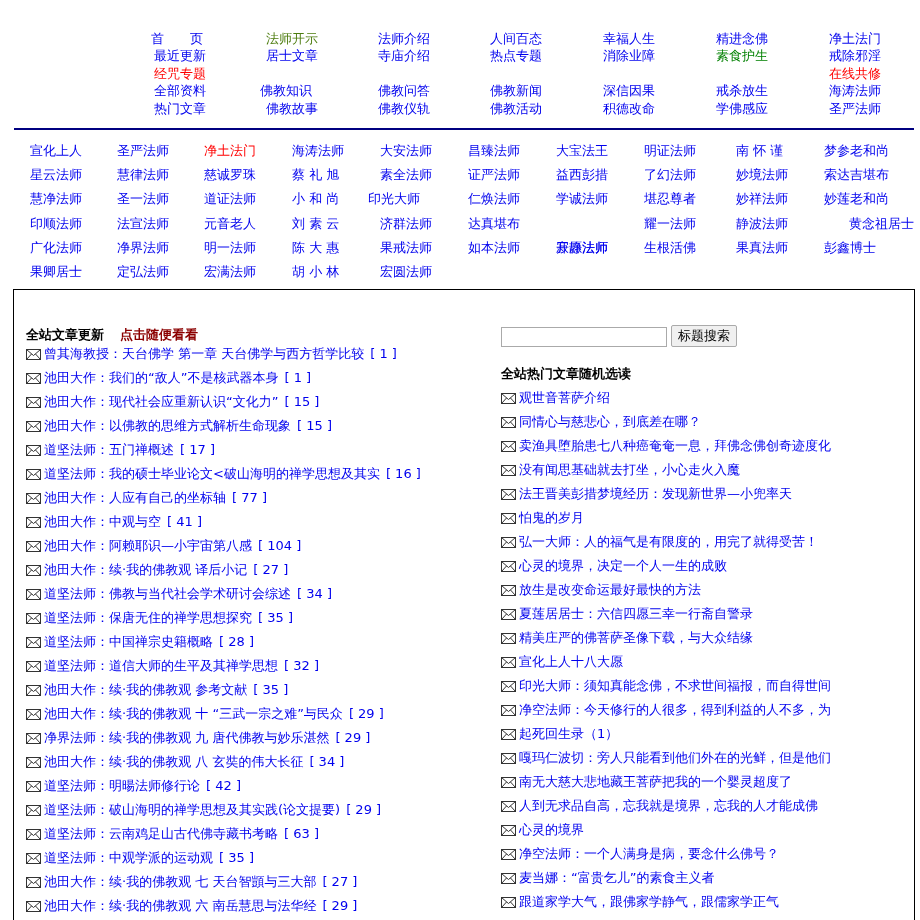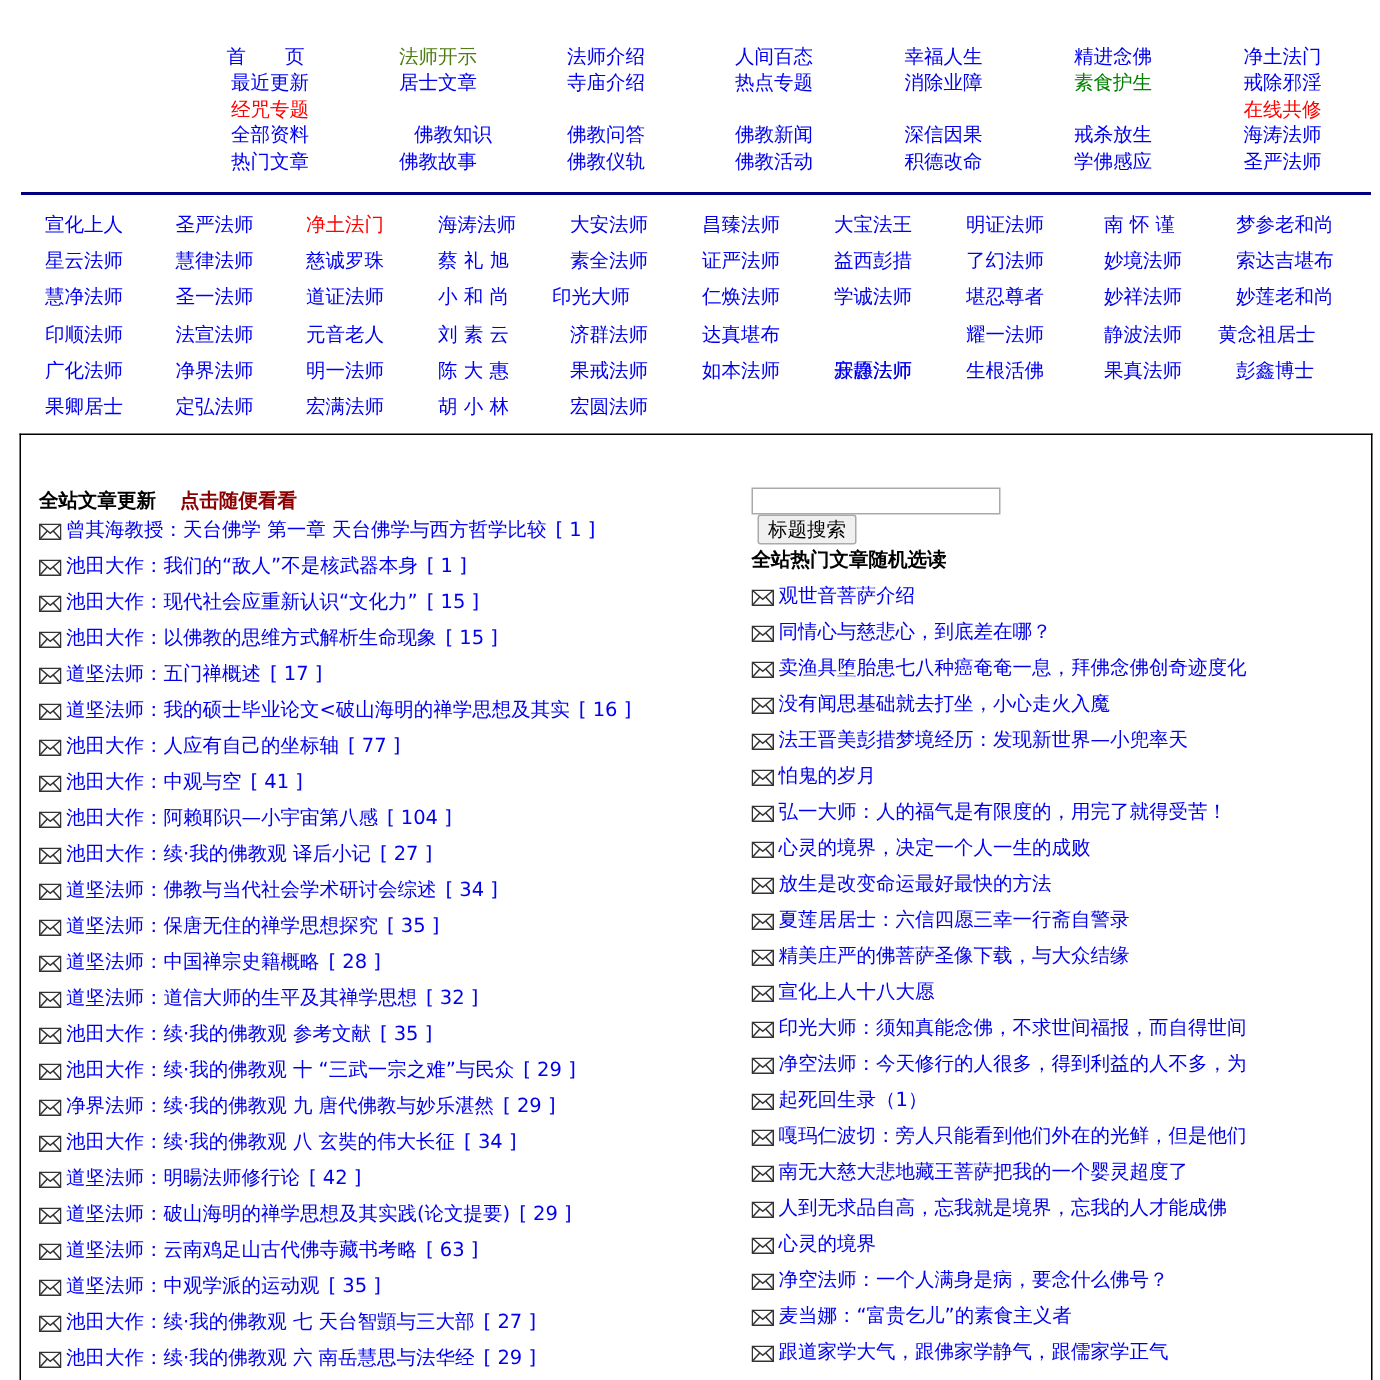--- a/index.html
+++ b/index.html
@@ -16,21 +16,21 @@
   .box { position:absolute; left:13px; top:289px; width:900px; height:640px;
          border:1px solid #000; border-bottom:none; }
   .left-col { position:absolute; left:26px; top:326px; width:450px; }
   .sec-head { font-weight:bold; font-size:13px; height:20px; line-height:18px; }
   .sec-head .red { color:#8b0000; margin-left:16px; }
   .item { height:24px; line-height:16px; white-space:nowrap; font-size:13px; display:flex; align-items:flex-start; }
   .env { display:inline-block; width:15px; height:11px; margin-top:3px; margin-right:3px; flex:0 0 auto; }
   .item a { color:#0000ee; }
   .item .cnt { color:#0000ee; }
   .right-col { position:absolute; left:501px; top:325px; width:410px; }
-  .search { display:flex; align-items:flex-start; height:22px;flex-direction:column; }
+  .search { display:flex; align-items:flex-end; height:22px; }
   .search input { width:160px; height:16px; border:1px solid #aaa; padding:1px 2px; font-size:12px; }
   .search button { margin-left:4px; height:22px; font-size:13px; padding:0 6px;
                    background:#f0f0f0; border:1px solid #aaa; border-radius:2px;
                    font-family:"DejaVu Sans","Liberation Sans",sans-serif; }
   .right-head { margin-top:19px; font-weight:bold; font-size:13px; height:24px; line-height:16px; }
 </style>
 </head>
 <body>
 
 <div class="nav" id="nav">
@@ -51,21 +51,21 @@
       <a href="#" class="nav-cell" style="left: 603px; color: rgb(0, 0, 238);">消除业障</a>
       <a href="#" class="nav-cell" style="left: 716px; color: rgb(0, 128, 0);">素食护生</a>
       <a href="#" class="nav-cell" style="left: 829px; color: rgb(0, 0, 238);">戒除邪淫</a>
     </div>
     <div class="nav-row" style="position: absolute; top: 35px; width: 920px;">
       <a href="#" class="nav-cell" style="left: 154px; color: rgb(255, 0, 0);">经咒专题</a>
       <a href="#" class="nav-cell" style="left: 829px; color: rgb(255, 0, 0);">在线共修</a>
     </div>
     <div class="nav-row" style="position: absolute; top: 52px; width: 920px;">
       <a href="#" class="nav-cell" style="left: 154px; color: rgb(0, 0, 238);">全部资料</a>
-      <a href="#" class="nav-cell" style="left: 276px; color: rgb(0, 0, 238);">佛教知识</a>
+      <a href="#" class="nav-cell" style="left: 260px; color: rgb(0, 0, 238);">佛教知识</a>
       <a href="#" class="nav-cell" style="left: 378px; color: rgb(0, 0, 238);">佛教问答</a>
       <a href="#" class="nav-cell" style="left: 490px; color: rgb(0, 0, 238);">佛教新闻</a>
       <a href="#" class="nav-cell" style="left: 603px; color: rgb(0, 0, 238);">深信因果</a>
       <a href="#" class="nav-cell" style="left: 716px; color: rgb(0, 0, 238);">戒杀放生</a>
       <a href="#" class="nav-cell" style="left: 829px; color: rgb(0, 0, 238);">海涛法师</a>
     </div>
     <div class="nav-row" style="position: absolute; top: 70px; width: 920px;">
       <a href="#" class="nav-cell" style="left: 154px; color: rgb(0, 0, 238);">热门文章</a>
       <a href="#" class="nav-cell" style="left: 266px; color: rgb(0, 0, 238);">佛教故事</a>
       <a href="#" class="nav-cell" style="left: 378px; color: rgb(0, 0, 238);">佛教仪轨</a>
@@ -117,21 +117,21 @@
     <div class="m-row">
       <a href="#" class="m-cell" style="left: 30px;">印顺法师</a>
       <a href="#" class="m-cell" style="left: 117px;">法宣法师</a>
       <a href="#" class="m-cell" style="left: 204px;">元音老人</a>
       <a href="#" class="m-cell" style="left: 292px;">刘 素 云</a>
       <a href="#" class="m-cell" style="left: 380px;">济群法师</a>
       <a href="#" class="m-cell" style="left: 468px; text-align: center;">达真堪布</a>
       <a href="#" class="m-cell" style="left: 556px; margin-top: 24px;">开愿法师</a>
       <a href="#" class="m-cell" style="left: 644px;">耀一法师</a>
       <a href="#" class="m-cell" style="left: 736px;">静波法师</a>
-      <a href="#" class="m-cell" style="left: 812px;">黄念祖居士</a>
+      <a href="#" class="m-cell" style="left: 849px;">黄念祖居士</a>
     </div>
     <div class="m-row">
       <a href="#" class="m-cell" style="left: 30px;">广化法师</a>
       <a href="#" class="m-cell" style="left: 117px;">净界法师</a>
       <a href="#" class="m-cell" style="left: 204px;">明一法师</a>
       <a href="#" class="m-cell" style="left: 292px;">陈 大 惠</a>
       <a href="#" class="m-cell" style="left: 380px;">果戒法师</a>
       <a href="#" class="m-cell" style="left: 468px;">如本法师</a>
       <a href="#" class="m-cell" style="left: 556px;">寂静法师</a>
       <a href="#" class="m-cell" style="left: 644px;">生根活佛</a>

